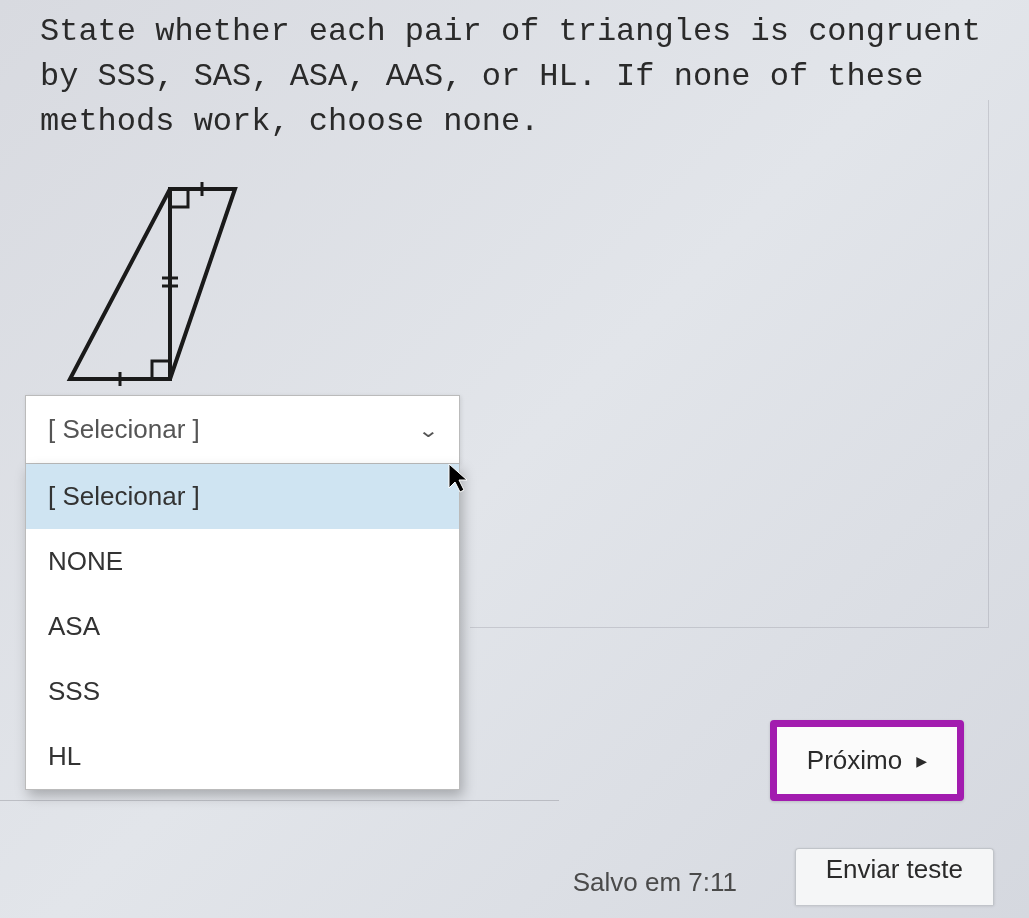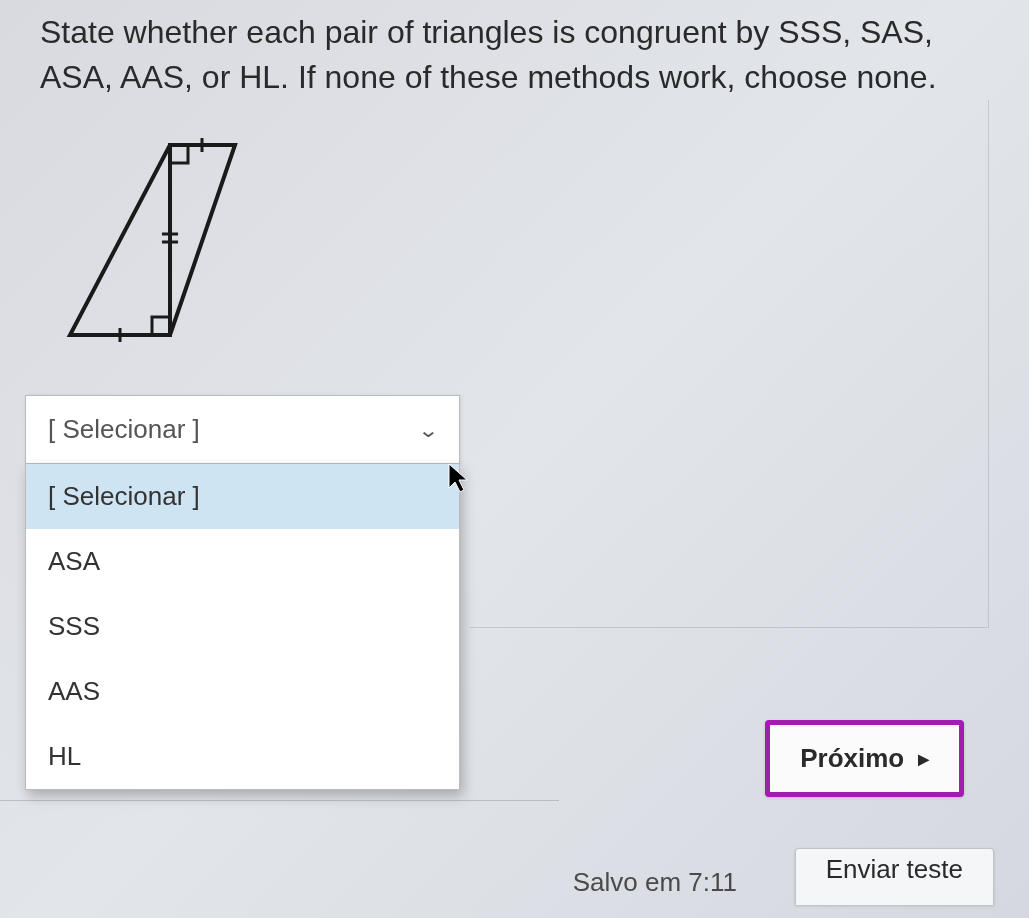--- a/index.html
+++ b/index.html
@@ -10,20 +10,21 @@
       height: 918px;
       overflow: hidden;
       position: relative;
     }
     .question-text {
       padding: 10px 24px 20px 40px;
       font-size: 32px;
       color: #2a2a2a;
       line-height: 1.4;
       font-weight: 400;
+      font-family: Liberation Mono, monospace;
     }
     .diagram-area {
       padding: 10px 40px 30px 55px;
     }
     .triangle-svg {
       width: 210px;
       height: 230px;
     }
     .dropdown-container {
       position: absolute;
@@ -61,31 +62,30 @@
     .chevron-down {
       font-size: 20px;
       color: #555;
       transform: scaleX(1.3);
     }
     .next-button {
       position: absolute;
       right: 65px;
       top: 720px;
       background: #fbfbfb;
-      border: 5px solid #a21caf;
+      border: 7px solid #a21caf;
       padding: 18px 30px;
       font-size: 26px;
       color: #2a2a2a;
       cursor: pointer;
       border-radius: 4px;
       box-shadow: 0 1px 3px rgba(0,0,0,0.15);
       display: flex;
       align-items: center;
       gap: 14px;
-      font-weight: bold;
     }
     .arrow-right {
       font-size: 14px;
     }
     .saved-text {
       position: absolute;
       right: 292px;
       top: 867px;
       font-size: 26px;
       color: #4a4a4a;
@@ -157,23 +157,23 @@
 
 <div class="content-box-edge"></div>
 
 <div class="dropdown-container">
   <div class="dropdown-display">
     <span>[ Selecionar ]</span>
     <span class="chevron-down">⌄</span>
   </div>
   <div class="dropdown-list">
     <div class="dropdown-item highlighted">[ Selecionar ]</div>
+    <div class="dropdown-item">NONE</div>
     <div class="dropdown-item">ASA</div>
     <div class="dropdown-item">SSS</div>
-    <div class="dropdown-item">AAS</div>
     <div class="dropdown-item">HL</div>
   </div>
 </div>
 
 <svg class="cursor-pointer-icon" width="26" height="32" viewBox="0 0 26 32">
   <path d="M 2 2 L 2 26 L 8 20 L 13 30 L 17 28 L 12 18 L 20 18 Z" fill="#000" stroke="#fff" stroke-width="1"></path>
 </svg>
 
 <button class="next-button">
   <span>Próximo</span>

